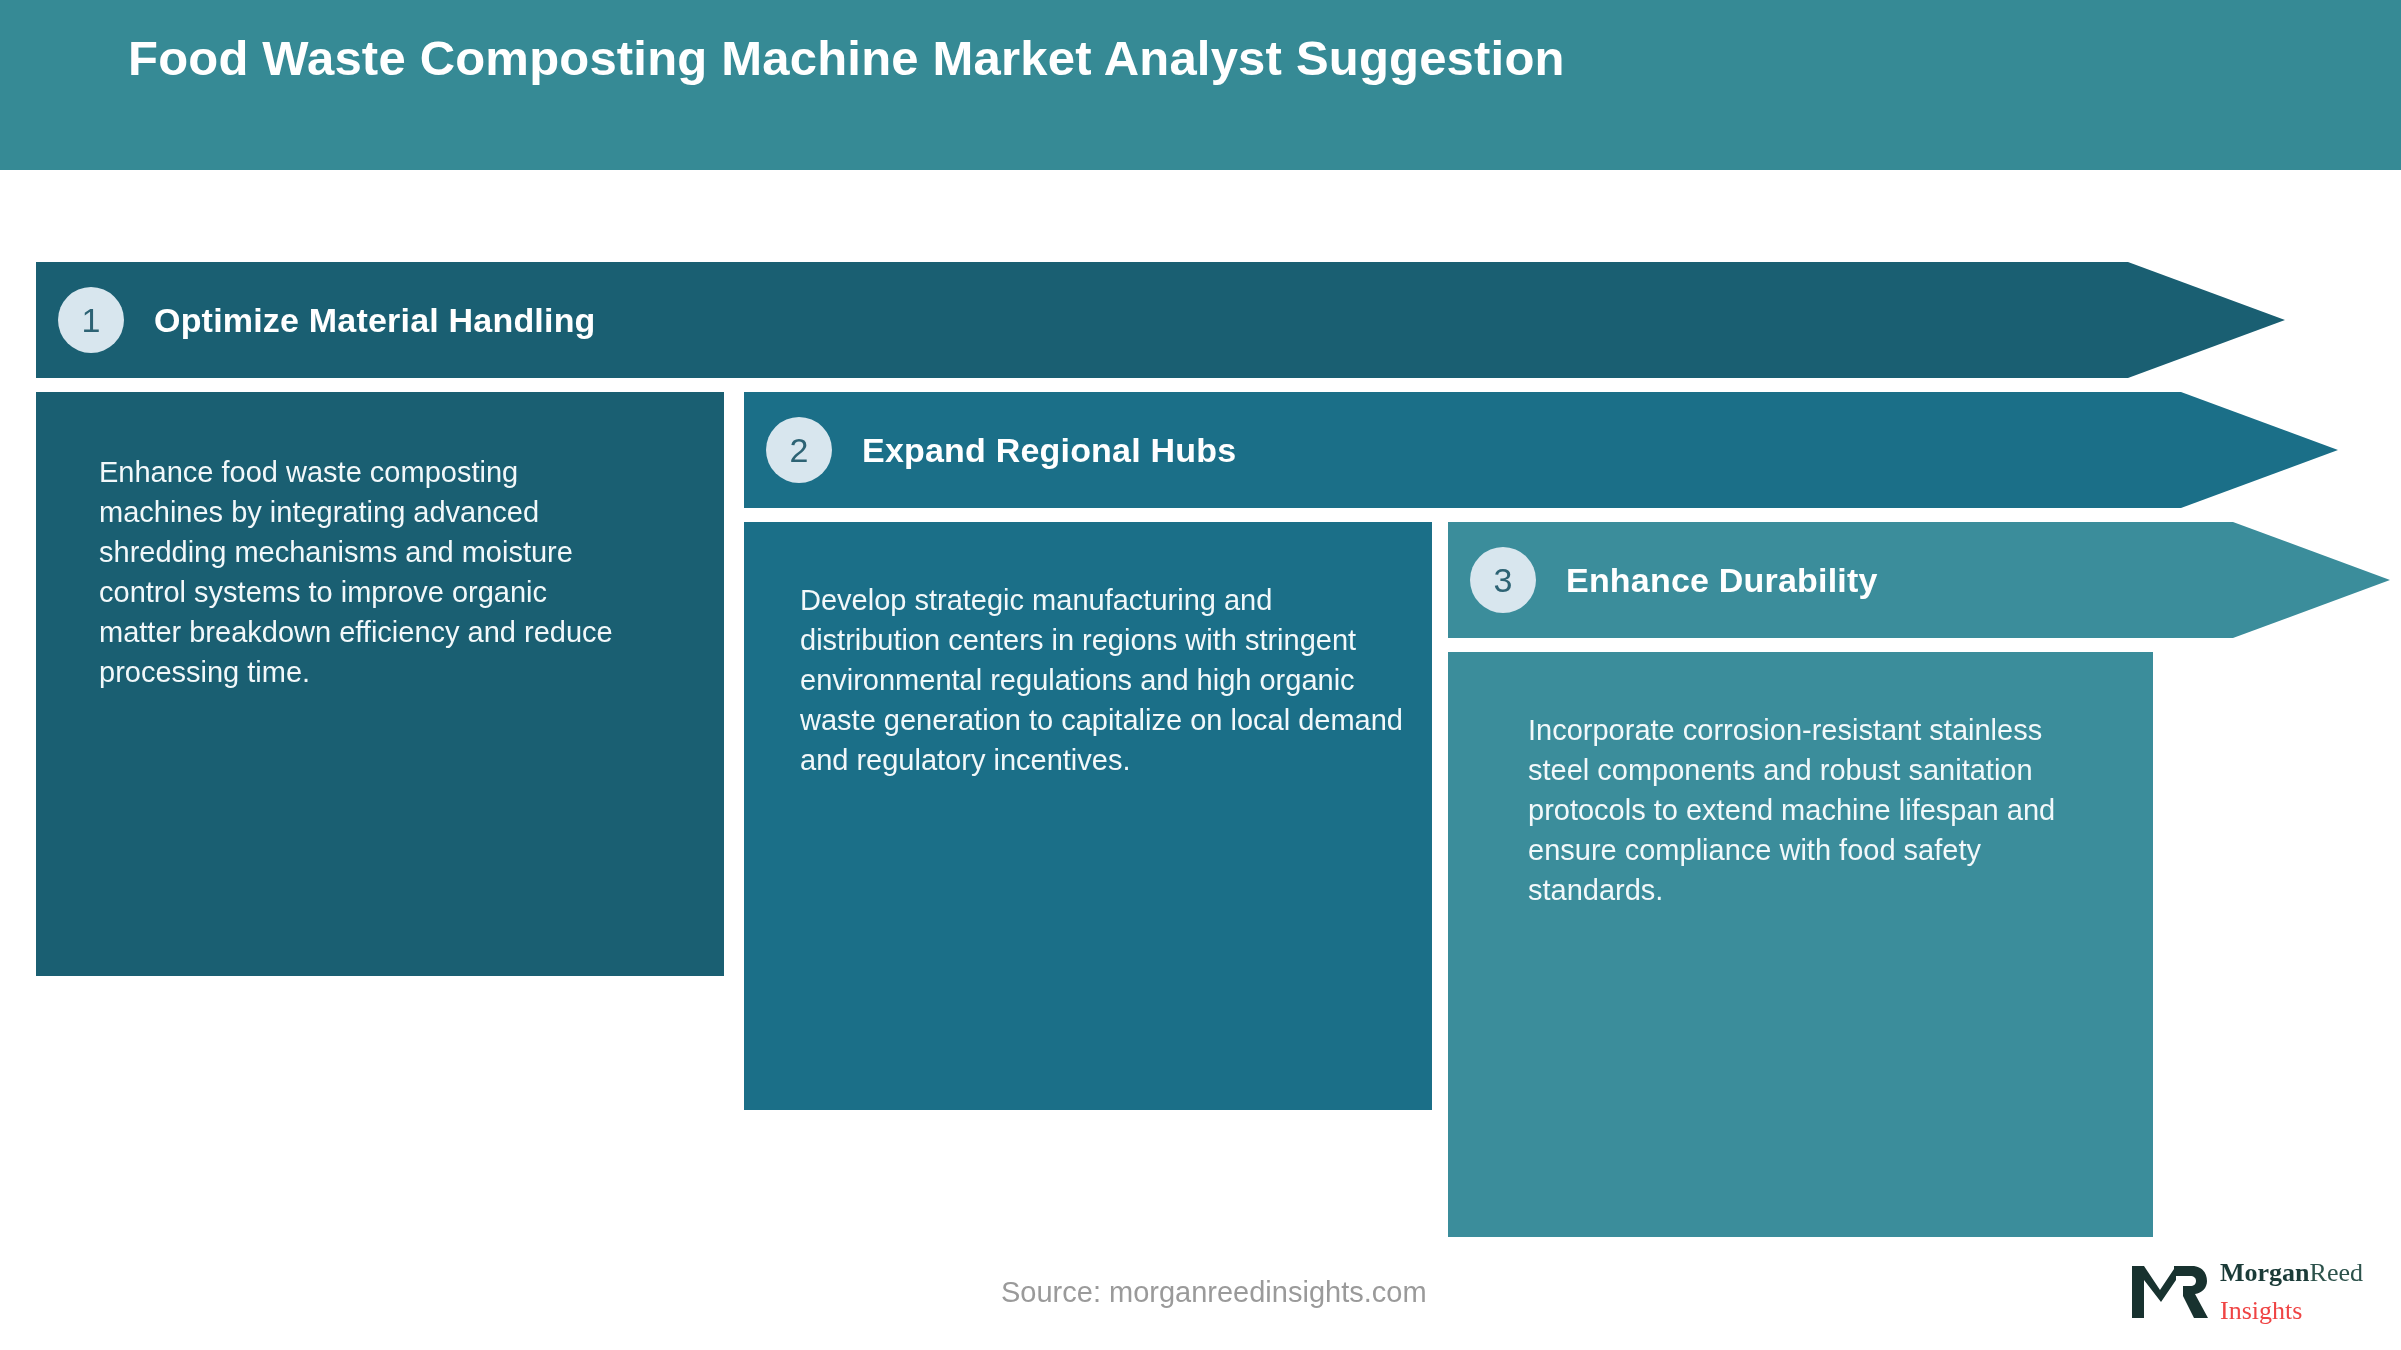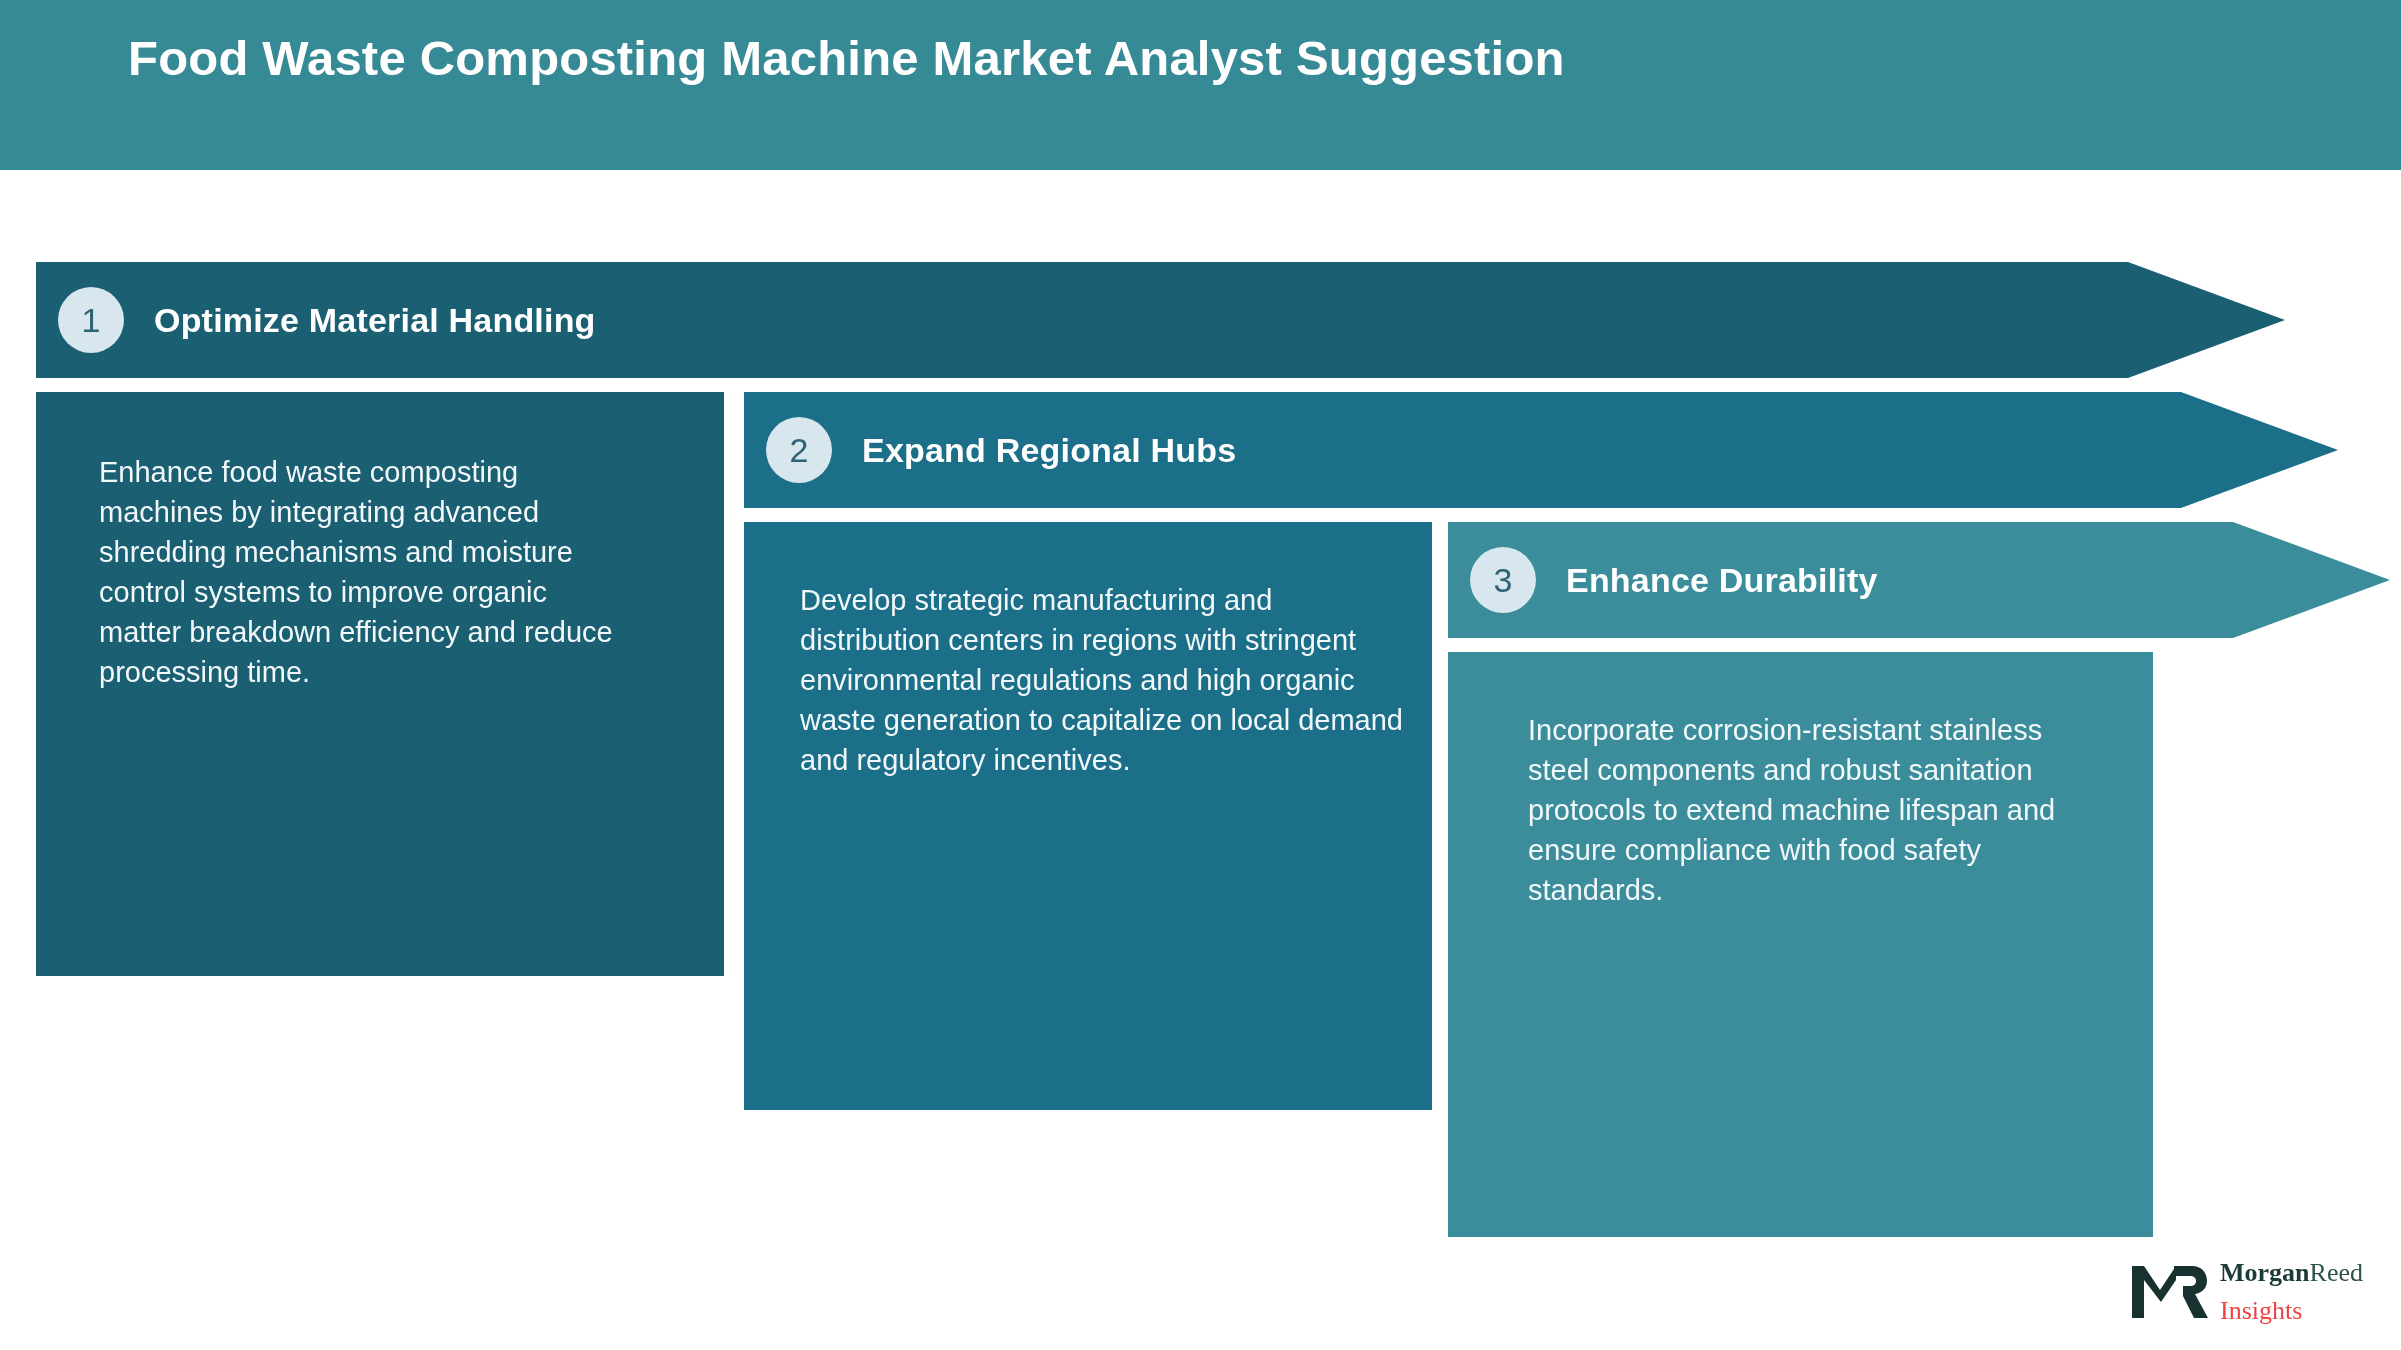--- a/index.html
+++ b/index.html
@@ -112,20 +112,21 @@
   <div class="step-head" style="left:1448px;top:522px;width:1000px;">
     <div class="num-circle">
       <span>3</span>
     </div>
     <div class="step-title">Enhance Durability</div>
   </div>
   <div class="card" style="left:1448px;top:652px;width:705px;height:585px;">
     <div class="card-text" style="left:56px;top:58px;right:60px;margin-left:24px;">Incorporate corrosion-resistant stainless steel components and robust sanitation protocols to extend machine lifespan and ensure compliance with food safety standards.</div>
   </div>
 
+  <div class="source">Source: morganreedinsights.com</div>
 
   <div class="logo">
     <svg class="logo-mark" width="78" height="56" viewBox="0 0 78 56" xmlns="http://www.w3.org/2000/svg">
 
       <path d="M2,54 L2,2 L14,2 L30,26 L46,2 L46,16 L31,38 L14,16 L14,54 Z" fill="#18322F"></path>
 
       <path d="M44,2 L62,2 C72,2 77,9 77,17 C77,24 72,29 65,30 L78,54 L64,54 L53,32 L53,22 L60,22 C64,22 66,20 66,17 C66,14 64,12 60,12 L44,12 Z" fill="#18322F"></path>
     </svg>
     <div class="logo-words">
       <div class="logo-line1"><span>Morgan</span><span class="reed">Reed</span></div>

